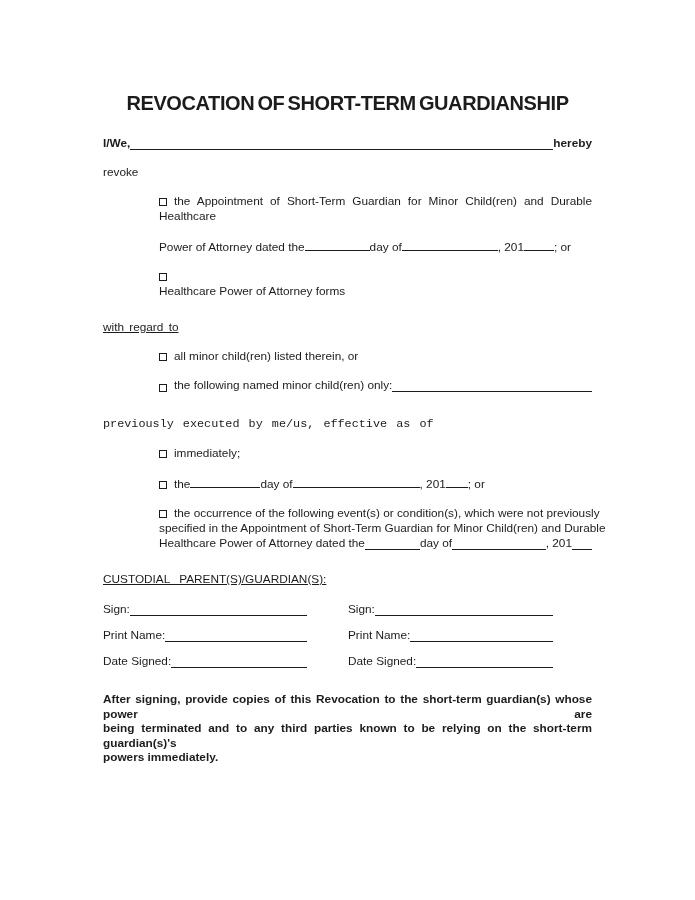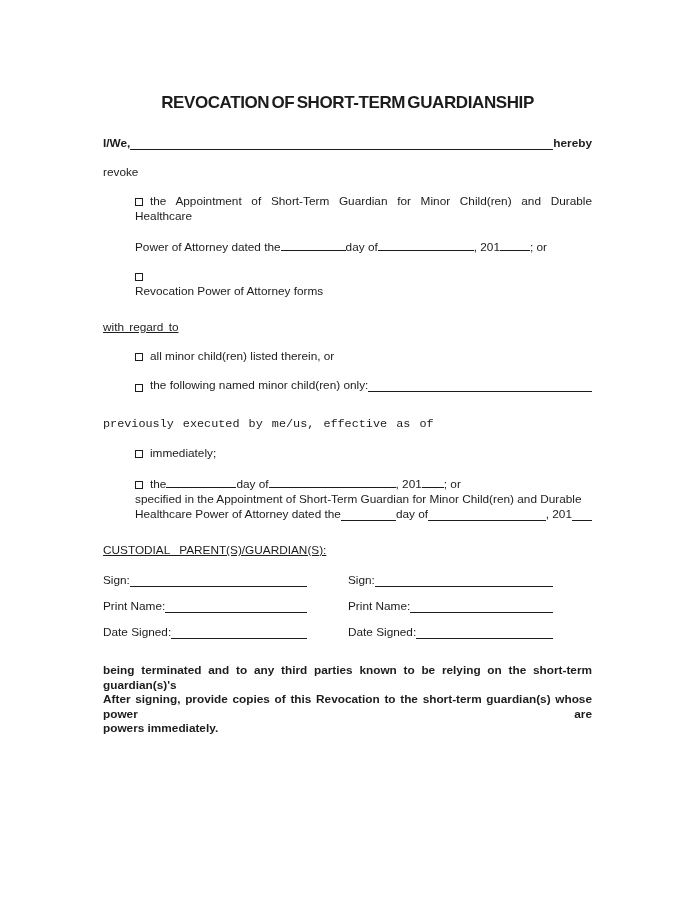--- a/index.html
+++ b/index.html
@@ -12,40 +12,40 @@
     font-family:"Liberation Sans", sans-serif;
     font-size:11.8px;
     line-height:15px;
     color:#1c1c1c;
   }
   .content { position:absolute; left:103px; top:0; width:489px; }
 
   .title {
     margin-top:93px;
     text-align:center;
-    font-size:17px;
+    font-size:20px;
     font-weight:bold;
     letter-spacing:-0.4px;
     word-spacing:-2px;
     line-height:20px;
     white-space:nowrap;
   }
 
   .mt11 { margin-top:11px; }
   .mt14 { margin-top:14px; }
   .mt15 { margin-top:15px; }
   .mt21 { margin-top:21px;text-decoration:underline; }
   .mt23 { margin-top:23px;font-weight:bold; }
   .mt24 { margin-top:24px;font-family:Liberation Mono, monospace; }
 
   .flexline { display:flex; align-items:flex-end; }
   .fill { flex:1 1 auto; border-bottom:1.5px solid #1c1c1c; margin-bottom:1px; min-width:10px; }
   .nowrap { white-space:nowrap; }
 
-  .indent { margin-left:32px; }
+  .indent { margin-left:56px; }
 
   .checkbox {
     display:inline-block;
     width:8px; height:8px;
     border:1.3px solid #1c1c1c;
     margin-right:7px;
     vertical-align:baseline;
     position:relative; top:0.5px;
     flex:0 0 auto;
   }
@@ -87,21 +87,21 @@
 
     <div class="mt14">revoke</div>
 
     <div class="indent">
 
       <div class="mt14 jl"><span class="checkbox"></span><span>the Appointment of Short-Term Guardian for Minor Child(ren) and Durable Healthcare</span></div>
 
       <div class="mt14 nowrap"><span>Power of Attorney dated the</span><span class="blank w65"></span><span>day of</span><span class="blank w96"></span><span>, 201</span><span class="blank w30"></span><span>; or</span></div>
 
       <div class="mt14"><span class="checkbox"></span></div>
-      <div>Revocation Power of Attorney forms</div>
+      <div>Healthcare Power of Attorney forms</div>
     </div>
 
     <div class="mt21 spread">with regard to</div>
 
     <div class="indent">
       <div class="mt14"><span class="checkbox"></span><span>all minor child(ren) listed therein, or</span></div>
 
       <div class="flexline mt14">
           <span class="checkbox"></span>
           <span class="nowrap">the following named minor child(ren) only:</span>
@@ -109,20 +109,21 @@
         </div>
     </div>
 
     <div class="mt24 spread">previously executed by me/us, effective as of</div>
 
     <div class="indent">
       <div class="mt14"><span class="checkbox"></span><span>immediately;</span></div>
 
       <div class="mt14 nowrap"><span class="checkbox"></span><span>the</span><span class="blank w70"></span><span>day of</span><span class="blank w127"></span><span>, 201</span><span class="blank w22"></span><span>; or</span></div>
 
+      <div class="mt14 nowrap"><span class="checkbox"></span><span>the occurrence of the following event(s) or condition(s), which were not previously</span></div>
       <div class="nowrap">specified in the Appointment of Short-Term Guardian for Minor Child(ren) and Durable</div>
       <div class="flexline">
           <span class="nowrap">Healthcare Power of Attorney dated the</span>
           <span class="blank w55" style="flex:0 0 auto; margin-bottom:1px;"></span>
           <span class="nowrap">day of</span>
           <span class="fill"></span>
           <span class="nowrap">, 201</span>
           <span class="blank w20" style="flex:0 0 auto; margin-bottom:1px;"></span>
         </div>
     </div>
@@ -156,19 +157,19 @@
           <span class="nowrap">Date Signed:</span>
           <span class="fill"></span>
         </div>
       <div class="sigcol2">
           <span class="nowrap">Date Signed:</span>
           <span class="fill"></span>
         </div>
     </div>
 
     <div class="mt23 footer">
+      <div class="jl">After signing, provide copies of this Revocation to the short-term guardian(s) whose power are</div>
       <div class="jl">being terminated and to any third parties known to be relying on the short-term guardian(s)'s</div>
-      <div class="jl">After signing, provide copies of this Revocation to the short-term guardian(s) whose power are</div>
       <div>powers immediately.</div>
     </div>
 
   </div>
 </div>
 
 </body></html>

